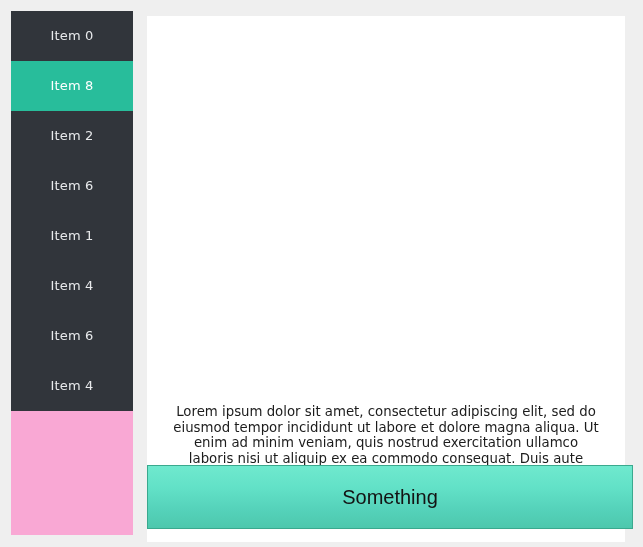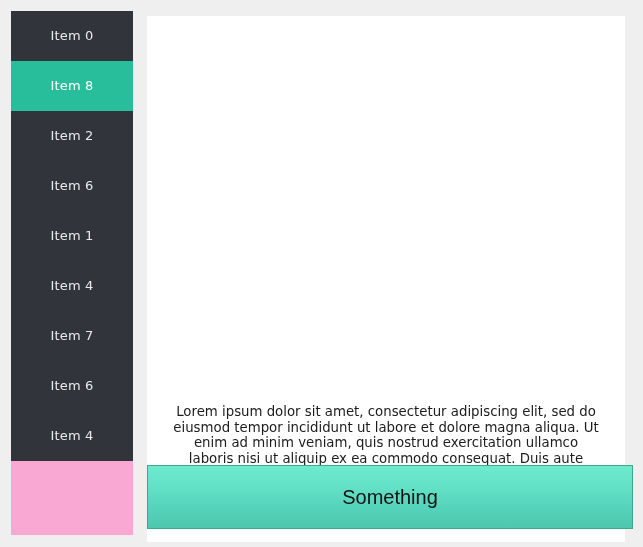--- a/index.html
+++ b/index.html
@@ -107,23 +107,20 @@
     <div class="sidebar-item">
       <span>Item 6</span>
     </div>
     <div class="sidebar-item">
       <span>Item 1</span>
     </div>
     <div class="sidebar-item">
       <span>Item 4</span>
     </div>
     <div class="sidebar-item">
-      <span>Item 7</span>
-    </div>
-    <div class="sidebar-item">
       <span>Item 6</span>
     </div>
     <div class="sidebar-item">
       <span>Item 4</span>
     </div>
   </nav>
 
   <section id="content-panel">
     <p id="content-text">Lorem ipsum dolor sit amet, consectetur adipiscing elit, sed do eiusmod tempor incididunt ut labore et dolore magna aliqua. Ut enim ad minim veniam, quis nostrud exercitation ullamco laboris nisi ut aliquip ex ea commodo consequat. Duis aute irure dolor in reprehenderit in voluptate velit esse cillum dolore eu fugiat nulla pariatur. Excepteur sint occaecat cupidatat non proident, sunt in culpa qui officia deserunt mollit anim id est laborum</p>
   </section>

